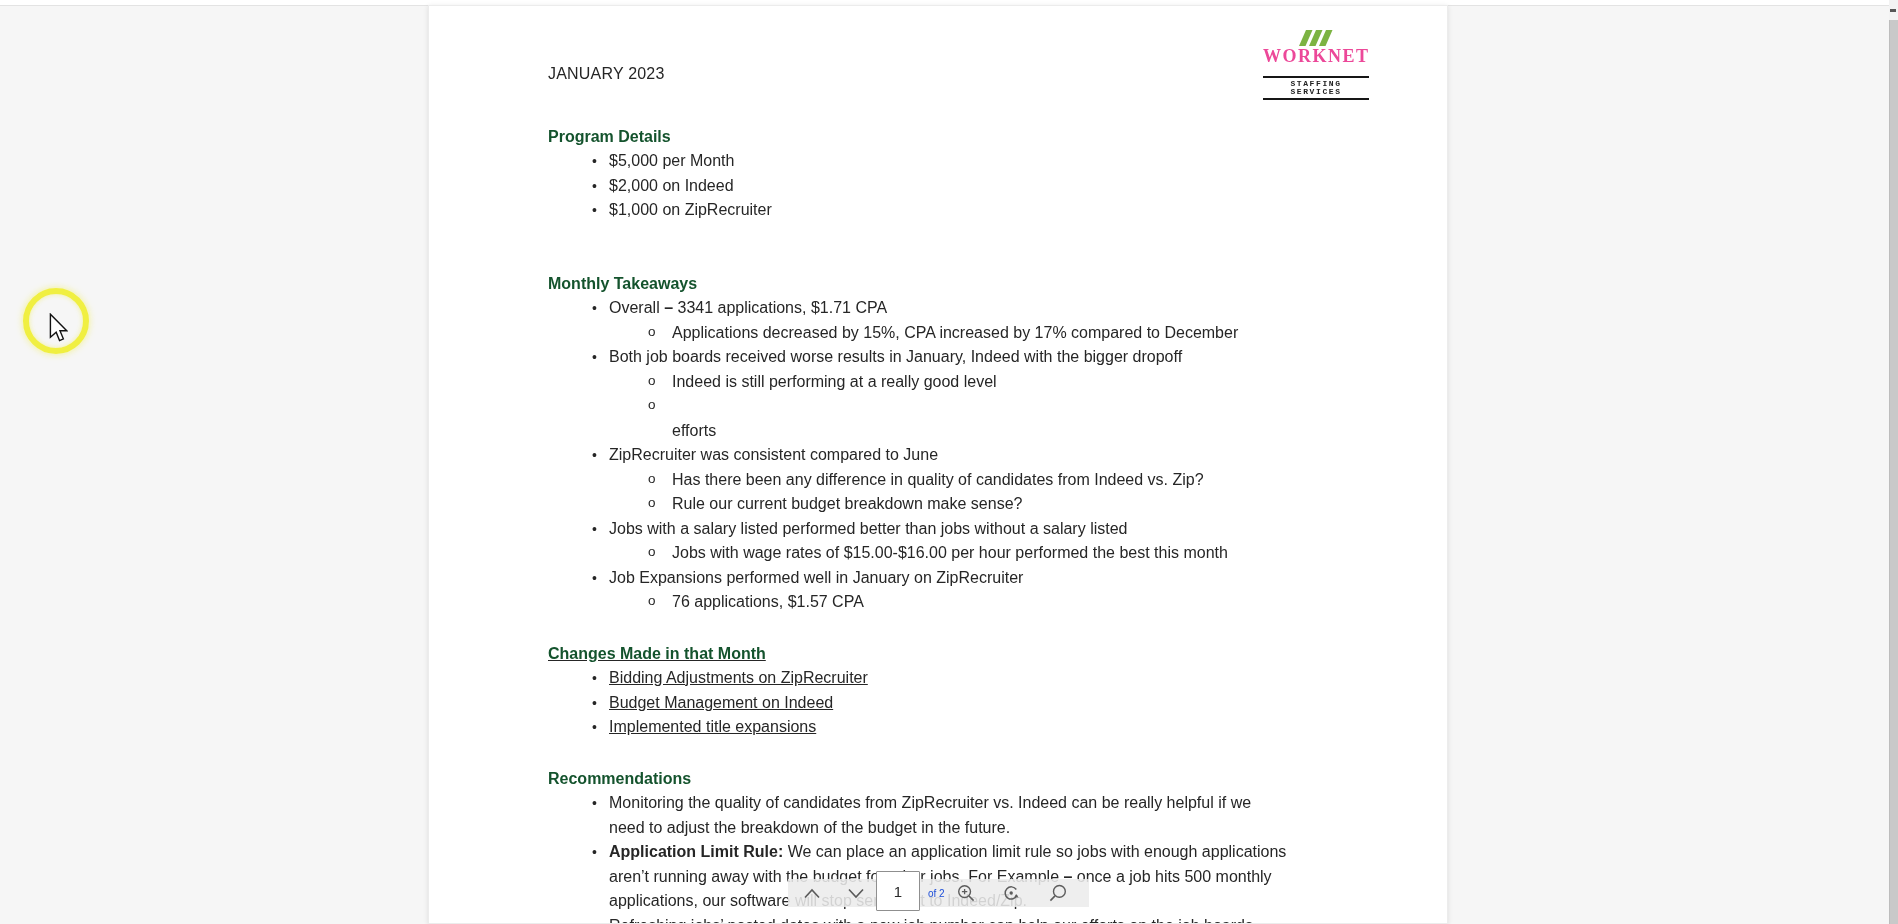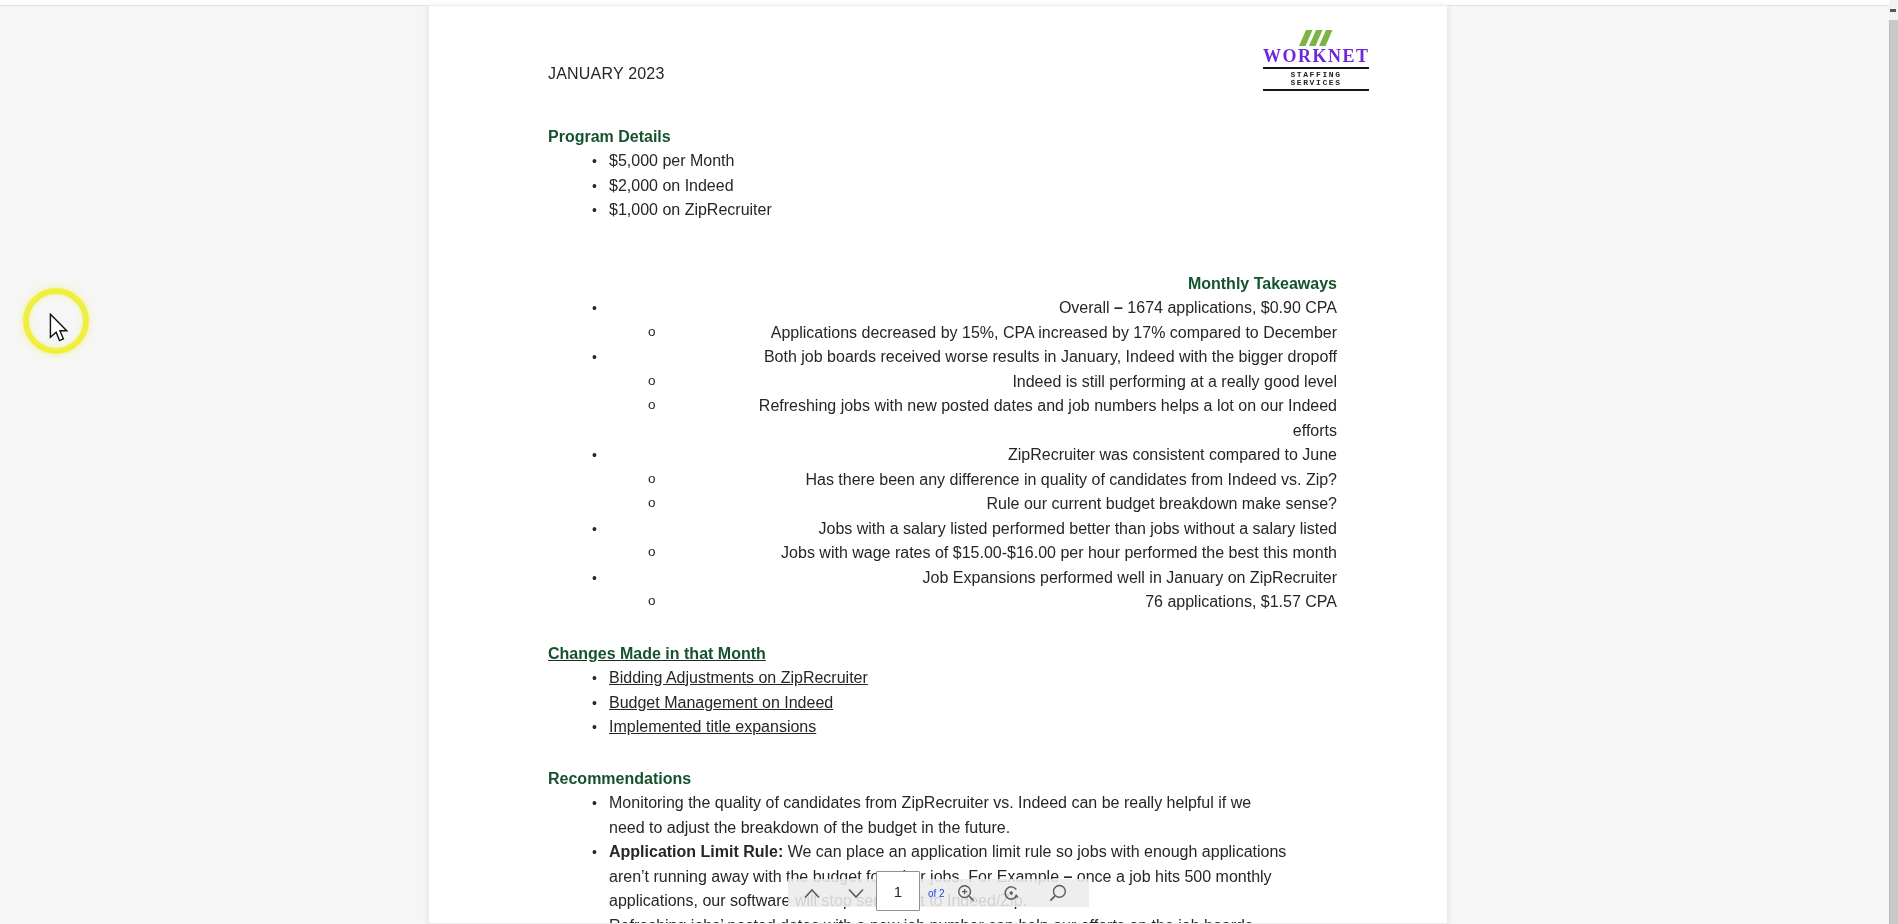--- a/index.html
+++ b/index.html
@@ -15,37 +15,37 @@
   .page{
     position:absolute;left:428px;top:5px;width:1020px;height:919px;
     background:#ffffff;border:1px solid #ececec;box-sizing:border-box;
     box-shadow:0 1px 5px rgba(0,0,0,0.10);
     overflow:hidden;
   }
   .content{position:relative;padding:56px 110px 0 119px;font-size:16px;line-height:24.5px;}
   .date{letter-spacing:0.2px;}
   .h{font-weight:bold;color:#14532d;}
   .section.s-program{margin-top:38px;}
-  .section.s-monthly{margin-top:49px;text-align:right;}
+  .section.s-monthly{margin-top:49px;}
   .section.s-changes{margin-top:27px;text-decoration:underline;}
   .section.s-reco{margin-top:27px;}
   .li{position:relative;}
   .li .t{white-space:nowrap;}
   .li.l1{padding-left:61px;}
   .li.l1 .bu{position:absolute;left:44px;top:0;font-size:14px;}
   .li.l2{padding-left:124px;}
   .li.l2 .bu{position:absolute;left:100px;top:-1px;font-size:13.5px;}
   .bd{font-weight:bold;}
   
   .logo{position:absolute;top:24px;right:78px;width:106px;text-align:center;}
   .logo-mark{display:block;margin:0 auto 1px auto;}
   .logo-name{
     font-family:"Liberation Serif","DejaVu Serif",serif;font-weight:bold;
-    font-size:18px;letter-spacing:1.5px;color:#6d28d9;
-    border-bottom:2px solid #161616;padding-bottom:1px;line-height:19px;
+    font-size:18px;letter-spacing:1.5px;color:#ec4899;
+    border-bottom:2px solid #161616;padding-bottom:10px;line-height:19px;
   }
   .logo-sub{
     font-family:Liberation Mono, monospace;font-weight:bold;
     font-size:8px;letter-spacing:1.6px;color:#222;
     border-bottom:2px solid #161616;padding:2px 0 2px 0;line-height:8px;
   }
   
   .pagebar{
     position:absolute;left:788px;top:879px;width:301px;height:28px;
     background:rgba(236,236,236,0.87);
@@ -99,25 +99,25 @@
 
     <div class="section s-program">
       <div class="h">Program Details</div>
       <div class="li l1"><span class="bu">•</span><span class="t">$5,000 per Month</span></div>
       <div class="li l1"><span class="bu">•</span><span class="t">$2,000 on Indeed</span></div>
       <div class="li l1"><span class="bu">•</span><span class="t">$1,000 on ZipRecruiter</span></div>
     </div>
 
     <div class="section s-monthly">
       <div class="h">Monthly Takeaways</div>
-      <div class="li l1"><span class="bu">•</span><span class="t"><span>Overall </span><span class="bd">–</span><span> 1674 applications, $0.90 CPA</span></span></div>
+      <div class="li l1"><span class="bu">•</span><span class="t"><span>Overall </span><span class="bd">–</span><span> 3341 applications, $1.71 CPA</span></span></div>
       <div class="li l2"><span class="bu">o</span><span class="t">Applications decreased by 15%, CPA increased by 17% compared to December</span></div>
       <div class="li l1"><span class="bu">•</span><span class="t">Both job boards received worse results in January, Indeed with the bigger dropoff</span></div>
       <div class="li l2"><span class="bu">o</span><span class="t">Indeed is still performing at a really good level</span></div>
-      <div class="li l2"><span class="bu">o</span><span class="t"><span>Refreshing jobs with new posted dates and job numbers helps a lot on our Indeed</span><br><span>efforts</span></span></div>
+      <div class="li l2"><span class="bu">o</span><span class="t"><br><span>efforts</span></span></div>
       <div class="li l1"><span class="bu">•</span><span class="t">ZipRecruiter was consistent compared to June</span></div>
       <div class="li l2"><span class="bu">o</span><span class="t">Has there been any difference in quality of candidates from Indeed vs. Zip?</span></div>
       <div class="li l2"><span class="bu">o</span><span class="t">Rule our current budget breakdown make sense?</span></div>
       <div class="li l1"><span class="bu">•</span><span class="t">Jobs with a salary listed performed better than jobs without a salary listed</span></div>
       <div class="li l2"><span class="bu">o</span><span class="t">Jobs with wage rates of $15.00-$16.00 per hour performed the best this month</span></div>
       <div class="li l1"><span class="bu">•</span><span class="t">Job Expansions performed well in January on ZipRecruiter</span></div>
       <div class="li l2"><span class="bu">o</span><span class="t">76 applications, $1.57 CPA</span></div>
     </div>
 
     <div class="section s-changes">

